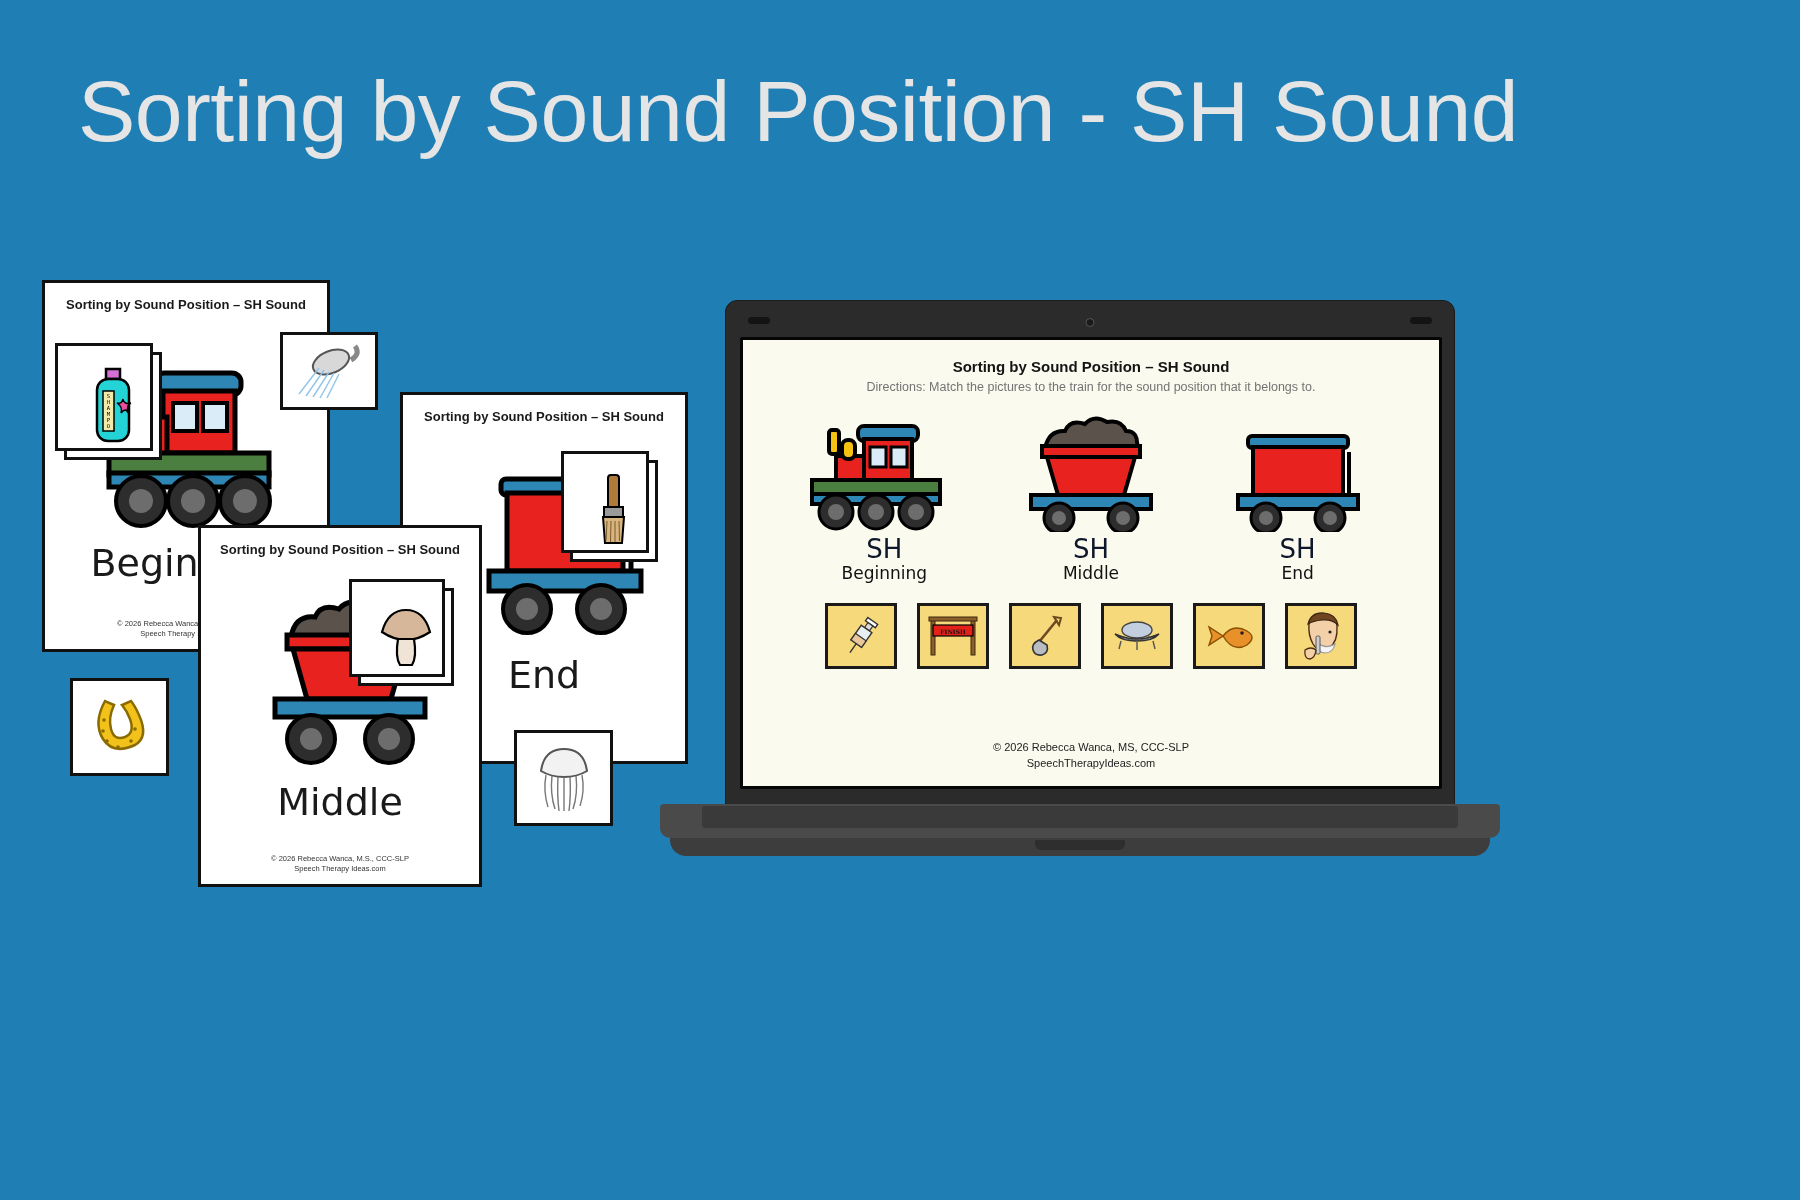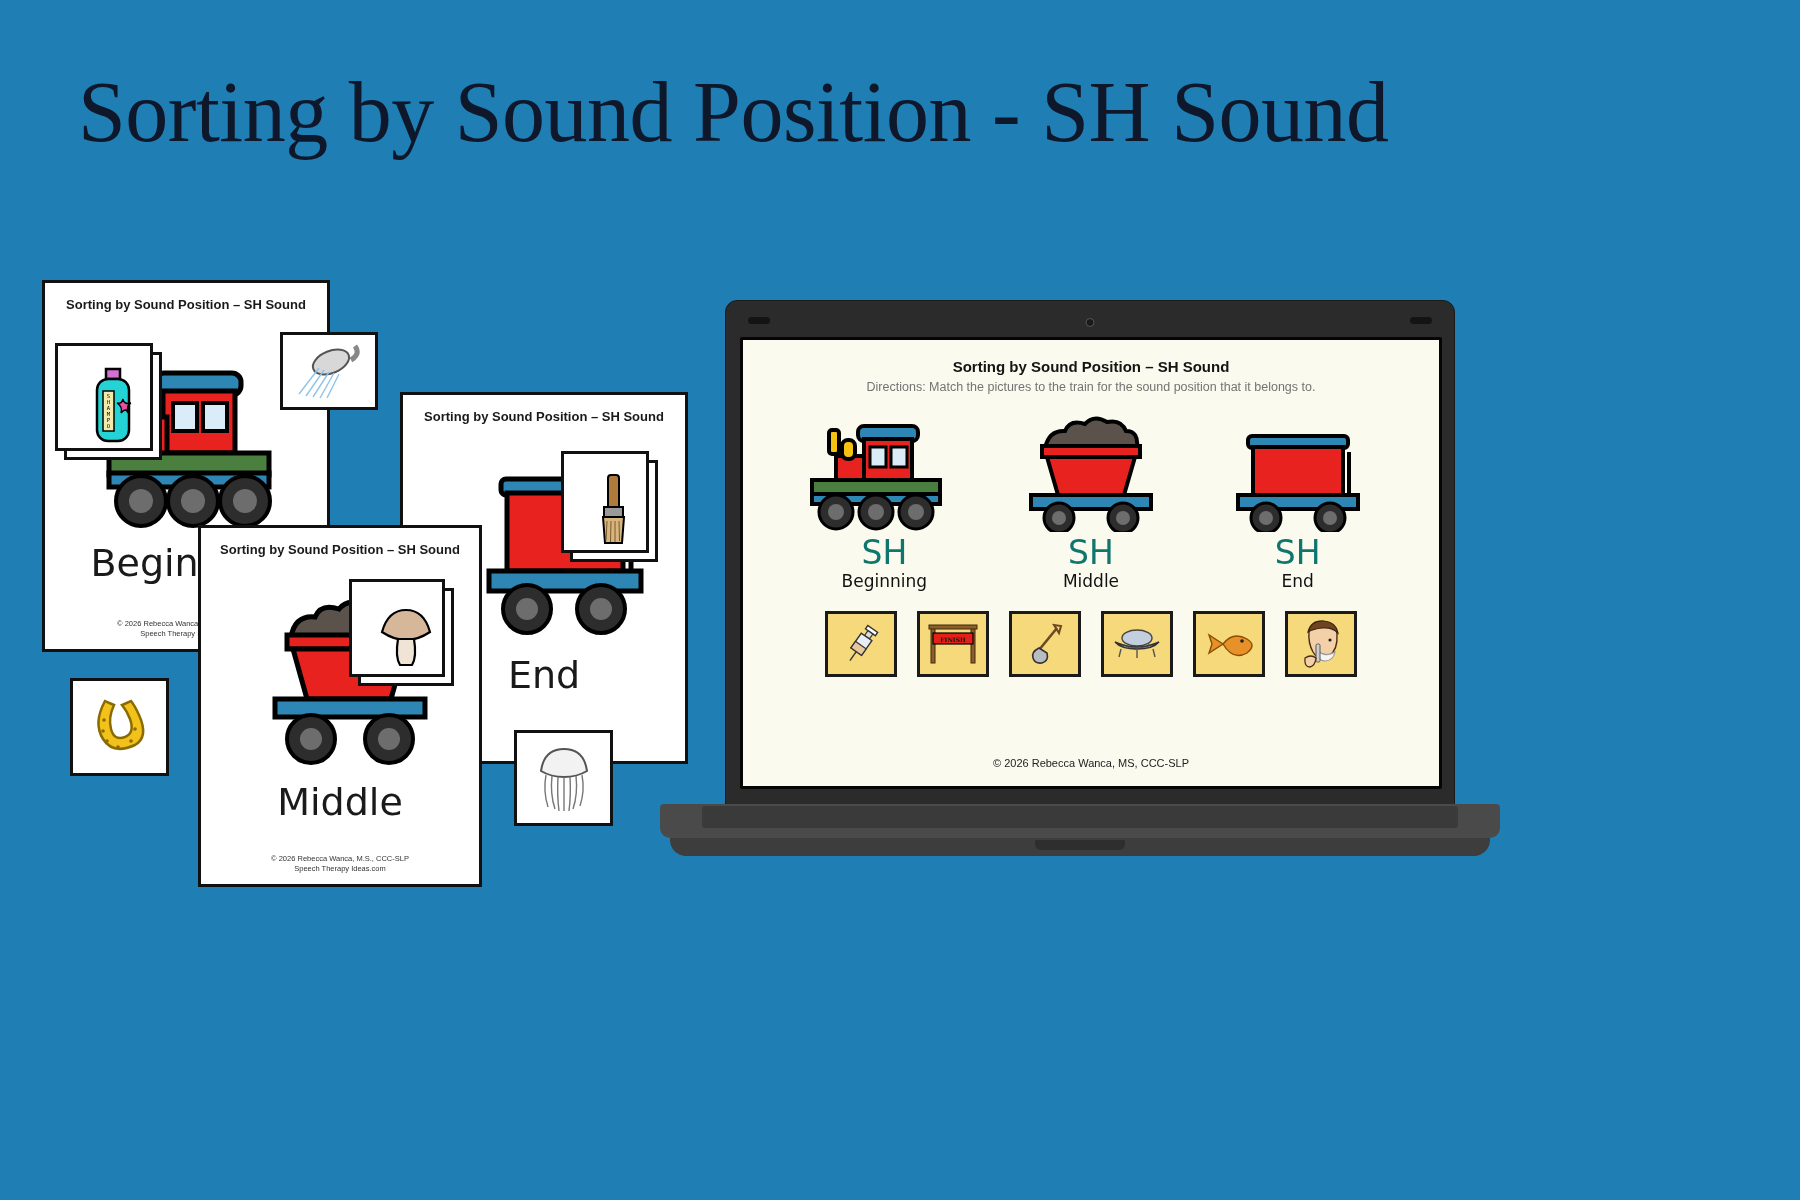--- a/index.html
+++ b/index.html
@@ -8,26 +8,26 @@
     background: #1f7fb5;
     font-family: "Liberation Sans", sans-serif;
     position: relative;
   }
 
   
   .page-title {
     position: absolute;
     left: 78px;
     top: 62px;
-    color: #0f172a;
+    color: #e5e5e5;
     font-size: 86px;
     font-weight: 500;
     letter-spacing: -0.5px;
     white-space: nowrap;
-    font-family: Liberation Serif, serif;
+    font-family: Liberation Sans, sans-serif;
   }
 
   
   .sheet {
     position: absolute;
     background: #ffffff;
     border: 3px solid #111;
     overflow: hidden;
   }
   .sheet-title {
@@ -140,21 +140,21 @@
   .screen-directions {
     text-align: center; margin-top: 5px;
     font-size: 12.5px; color: #737373;
   }
   .train-row {
     display: flex; justify-content: space-around;
     align-items: flex-end;
     margin-top: 18px; padding: 0 38px;
   }
   .train-cell { text-align: center; width: 190px; }
-  .sh-big { font-size: 33px; color: #0f766e; line-height: 1.05; font-family:"DejaVu Sans",sans-serif;}
+  .sh-big { font-size: 26px; color: #0f172a; line-height: 1.05; font-family:"DejaVu Sans",sans-serif;}
   .sh-sub { font-size: 17px; color: #111; font-family:"DejaVu Sans",sans-serif;}
 
   .cards-row {
     display: flex; justify-content: center; gap: 20px;
     margin-top: 20px;
   }
   .yellow-card {
     width: 72px; height: 66px;
     background: #f5d97a;
     border: 3px solid #1a1a1a;
@@ -477,20 +477,21 @@
               <circle cx="33" cy="22" r="1.6" fill="#222"></circle>
               <path d="M20 32 q8 8 18 2 q-2 9 -10 9 q-8 0 -8-11z" fill="#f4f4f4" stroke="#999" stroke-width="1.1"></path>
               <rect x="19" y="26" width="4" height="18" rx="1.5" fill="#cfcfcf" stroke="#555" stroke-width="1"></rect>
               <path d="M8 40 q6-4 11 0 q-1 8 -6 9 q-6 0 -5-9z" fill="#f3d0a8" stroke="#4a2c12" stroke-width="1.3"></path>
             </svg>
           </div>
         </div>
 
         <div class="screen-footer">
           <div>© 2026 Rebecca Wanca,  MS, CCC-SLP</div>
+          <div>SpeechTherapyIdeas.com</div>
         </div>
 
       </div>
     </div>
   </div>
 
   <div class="laptop-foot"></div>
   <div class="laptop-base"></div>
   <div class="laptop-base-inner"></div>
   <div class="laptop-notch"></div>

